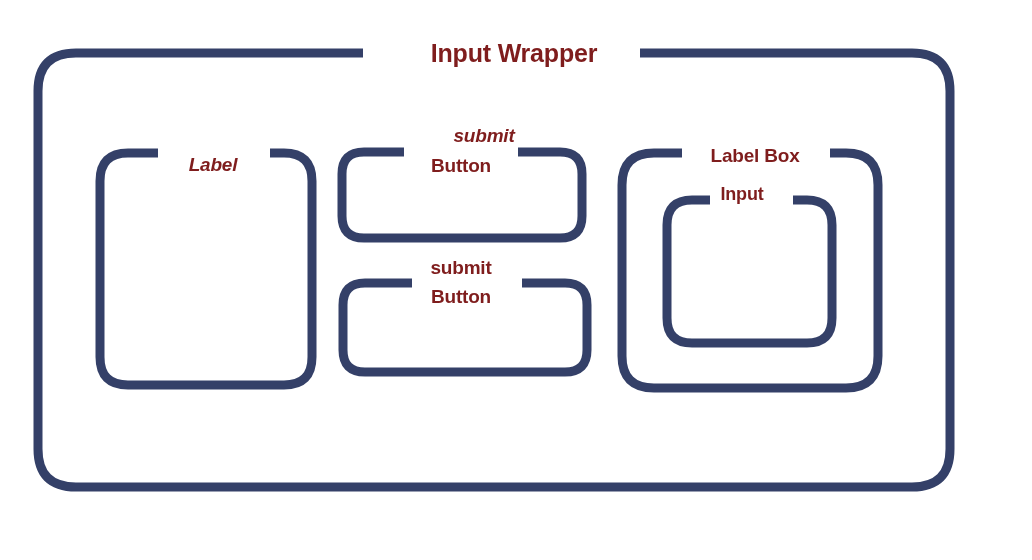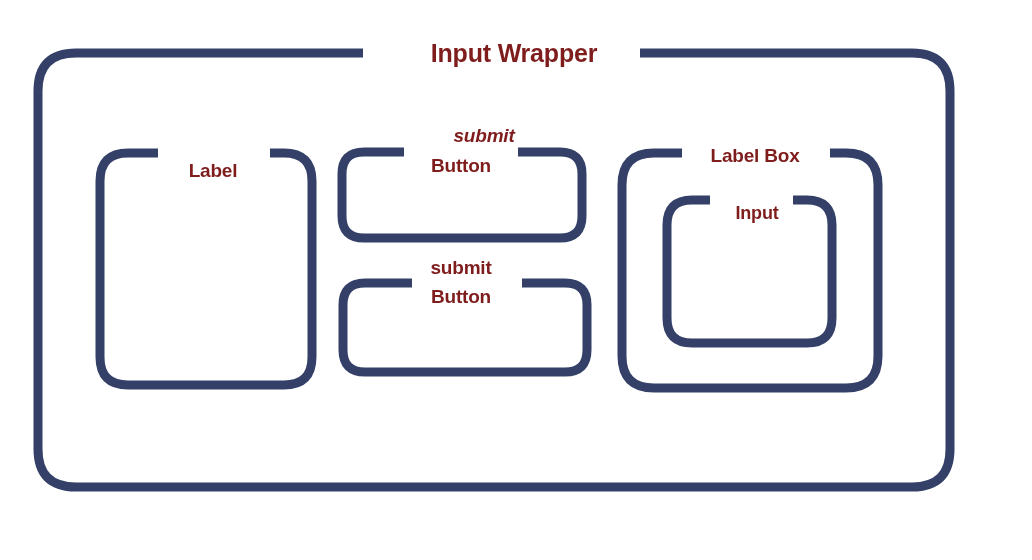--- a/index.html
+++ b/index.html
@@ -58,29 +58,29 @@
         <path d="M 158 153 L 128 153 Q 100 153 100 181 L 100 357 Q 100 385 128 385 L 284 385 Q 312 385 312 357 L 312 181 Q 312 153 284 153 L 270 153" fill="none" stroke="#344068" stroke-width="9" stroke-linecap="butt" stroke-linejoin="round"></path>
         <path d="M 404 152 L 364 152 Q 342 152 342 174 L 342 216 Q 342 238 364 238 L 560 238 Q 582 238 582 216 L 582 174 Q 582 152 560 152 L 518 152" fill="none" stroke="#344068" stroke-width="9" stroke-linecap="butt" stroke-linejoin="round"></path>
         <path d="M 412 283 L 365 283 Q 343 283 343 305 L 343 350 Q 343 372 365 372 L 565 372 Q 587 372 587 350 L 587 305 Q 587 283 565 283 L 522 283" fill="none" stroke="#344068" stroke-width="9" stroke-linecap="butt" stroke-linejoin="round"></path>
         <path d="M 682 153 L 654 153 Q 622 153 622 185 L 622 356 Q 622 388 654 388 L 846 388 Q 878 388 878 356 L 878 185 Q 878 153 846 153 L 830 153" fill="none" stroke="#344068" stroke-width="9" stroke-linecap="butt" stroke-linejoin="round"></path>
         <path d="M 710 200 L 692 200 Q 667 200 667 225 L 667 318 Q 667 343 692 343 L 807 343 Q 832 343 832 318 L 832 225 Q 832 200 807 200 L 793 200" fill="none" stroke="#344068" stroke-width="9" stroke-linecap="butt" stroke-linejoin="round"></path>
       </g>
   </svg>
 
   <div class="box-label label-wrapper-title" style="left:514px; top:53px; transform:translate(-50%,-50%);">Input Wrapper</div>
 
-  <div class="box-label label-node" style="left:213px; top:171px; transform:translate(-50%,-50%);">Label</div>
+  <div class="box-label label-node" style="left:213px; top:165px; transform:translate(-50%,-50%);font-style:italic;">Label</div>
 
   <div>
     <div class="box-label label-node" style="left:484px; top:136px; transform:translate(-50%,-50%);font-style:italic;">submit</div>
     <div class="box-label label-node" style="left:461px; top:166px; transform:translate(-50%,-50%);">Button</div>
   </div>
 
   <div>
     <div class="box-label label-node" style="left:461px; top:268px; transform:translate(-50%,-50%);">submit</div>
     <div class="box-label label-node" style="left:461px; top:297px; transform:translate(-50%,-50%);">Button</div>
   </div>
 
   <div class="box-label label-node" style="left:755px; top:156px; transform:translate(-50%,-50%);">Label Box</div>
 
-  <div class="box-label label-node-sm" style="left:742px; top:213px; transform:translate(-50%,-50%);margin-left:15px;">Input</div>
+  <div class="box-label label-node-sm" style="left:742px; top:194px; transform:translate(-50%,-50%);">Input</div>
 
 </div>
 
 </body></html>

